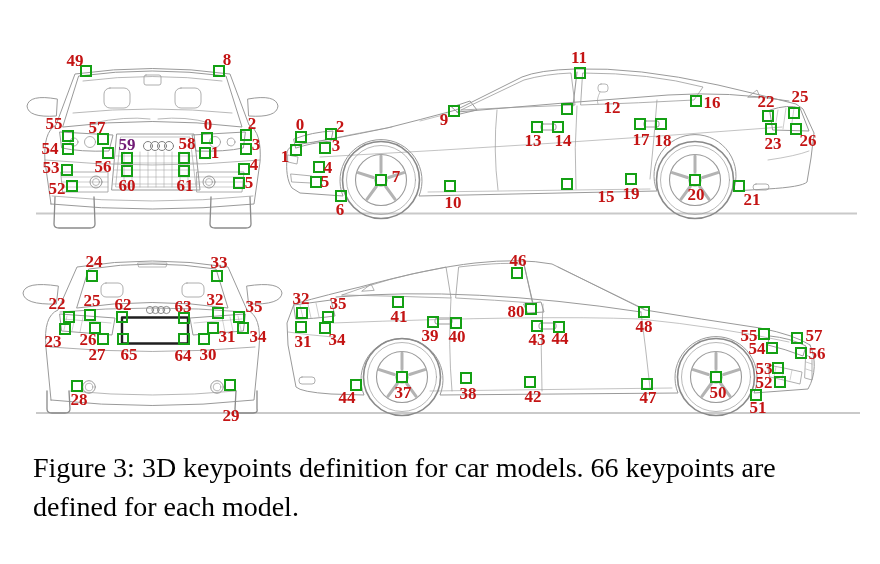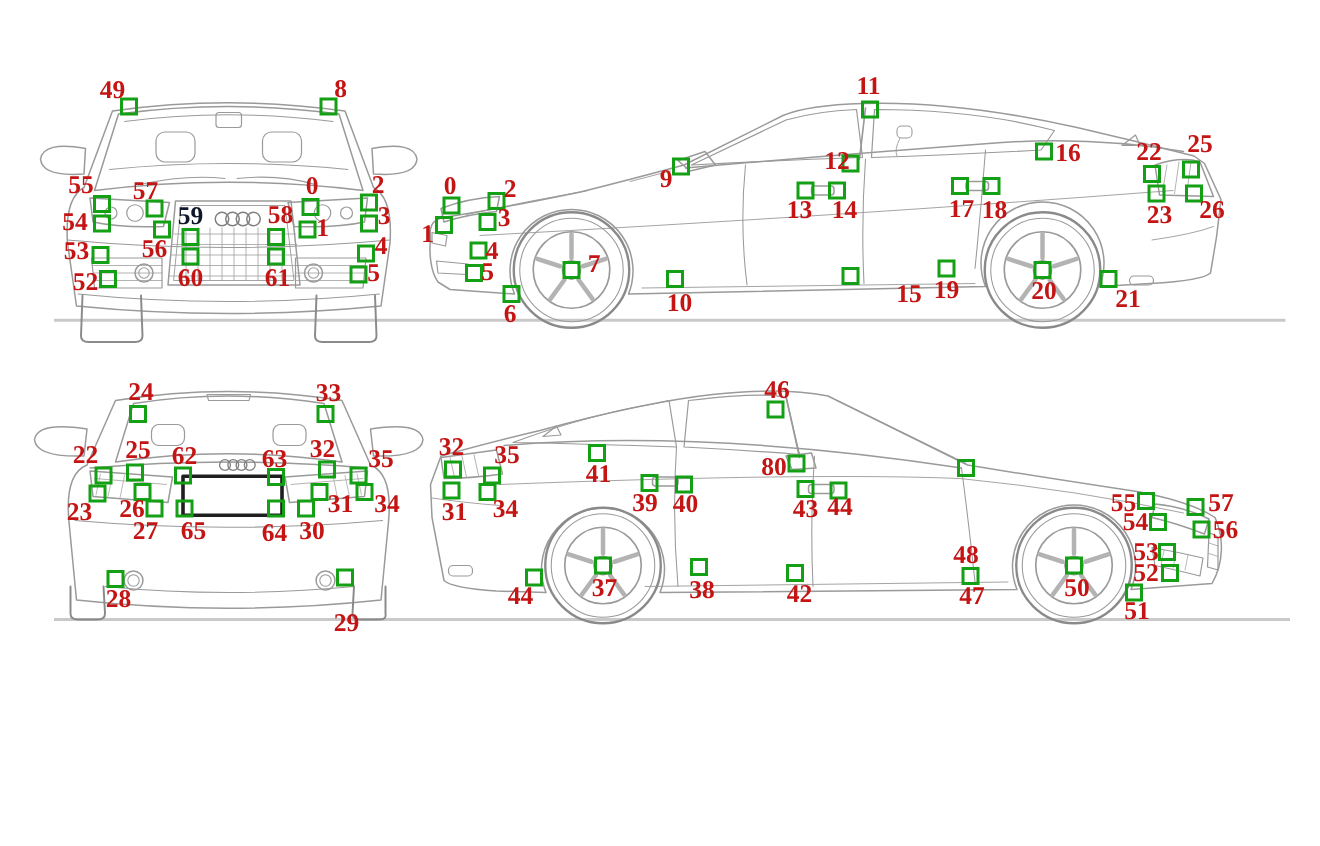--- a/index.html
+++ b/index.html
@@ -180,21 +180,21 @@
       <div class="kp-label" style="left: 54px; top: 123px; color: rgb(196, 20, 20);">55</div>
       <div class="kp-box" style="left: 103px; top: 139px; border-color: rgb(20, 160, 20);"></div>
       <div class="kp-label" style="left: 97px; top: 127px; color: rgb(196, 20, 20);">57</div>
       <div class="kp-box" style="left: 207px; top: 138px; border-color: rgb(20, 160, 20);"></div>
       <div class="kp-label" style="left: 208px; top: 124px; color: rgb(196, 20, 20);">0</div>
       <div class="kp-box" style="left: 246px; top: 135px; border-color: rgb(20, 160, 20);"></div>
       <div class="kp-label" style="left: 252px; top: 123px; color: rgb(196, 20, 20);">2</div>
       <div class="kp-box" style="left: 68px; top: 149px; border-color: rgb(20, 160, 20);"></div>
       <div class="kp-label" style="left: 50px; top: 148px; color: rgb(196, 20, 20);">54</div>
       <div class="kp-box" style="left: 127px; top: 158px; border-color: rgb(20, 160, 20);"></div>
-      <div class="kp-label" style="left: 127px; top: 144px; color: #0f172a; text-align: center;">59</div>
+      <div class="kp-label" style="left: 127px; top: 144px; color: #701a75; text-align: center;">59</div>
       <div class="kp-box" style="left: 184px; top: 158px; border-color: rgb(20, 160, 20);"></div>
       <div class="kp-label" style="left: 187px; top: 143px; color: rgb(196, 20, 20);">58</div>
       <div class="kp-box" style="left: 205px; top: 153px; border-color: rgb(20, 160, 20);"></div>
       <div class="kp-label" style="left: 215px; top: 152px; color: rgb(196, 20, 20);">1</div>
       <div class="kp-box" style="left: 246px; top: 149px; border-color: rgb(20, 160, 20);"></div>
       <div class="kp-label" style="left: 256px; top: 144px; color: rgb(196, 20, 20);">3</div>
       <div class="kp-box" style="left: 108px; top: 153px; border-color: rgb(20, 160, 20);"></div>
       <div class="kp-label" style="left: 103px; top: 166px; color: rgb(196, 20, 20);">56</div>
       <div class="kp-box" style="left: 67px; top: 170px; border-color: rgb(20, 160, 20);"></div>
       <div class="kp-label" style="left: 51px; top: 167px; color: rgb(196, 20, 20);">53</div>
@@ -224,21 +224,21 @@
       <div class="kp-label" style="left: 340px; top: 209px; color: rgb(196, 20, 20);">6</div>
       <div class="kp-box" style="left: 381px; top: 180px; border-color: rgb(20, 160, 20);"></div>
       <div class="kp-label" style="left: 396px; top: 176px; color: rgb(196, 20, 20);">7</div>
       <div class="kp-box" style="left: 454px; top: 111px; border-color: rgb(20, 160, 20);"></div>
       <div class="kp-label" style="left: 444px; top: 119px; color: rgb(196, 20, 20);">9</div>
       <div class="kp-box" style="left: 450px; top: 186px; border-color: rgb(20, 160, 20);"></div>
       <div class="kp-label" style="left: 453px; top: 202px; color: rgb(196, 20, 20);">10</div>
       <div class="kp-box" style="left: 580px; top: 73px; border-color: rgb(20, 160, 20);"></div>
       <div class="kp-label" style="left: 579px; top: 57px; color: rgb(196, 20, 20);">11</div>
       <div class="kp-box" style="left: 567px; top: 109px; border-color: rgb(20, 160, 20);"></div>
-      <div class="kp-label" style="left: 558px; top: 107px; color: rgb(196, 20, 20);">12</div>
+      <div class="kp-label" style="left: 612px; top: 107px; color: rgb(196, 20, 20);">12</div>
       <div class="kp-box" style="left: 537px; top: 127px; border-color: rgb(20, 160, 20);"></div>
       <div class="kp-label" style="left: 533px; top: 140px; color: rgb(196, 20, 20);">13</div>
       <div class="kp-box" style="left: 558px; top: 127px; border-color: rgb(20, 160, 20);"></div>
       <div class="kp-label" style="left: 563px; top: 140px; color: rgb(196, 20, 20);">14</div>
       <div class="kp-box" style="left: 567px; top: 184px; border-color: rgb(20, 160, 20);"></div>
       <div class="kp-label" style="left: 570px; top: 196px; color: rgb(196, 20, 20); margin-left: 36px;">15</div>
       <div class="kp-box" style="left: 696px; top: 101px; border-color: rgb(20, 160, 20);"></div>
       <div class="kp-label" style="left: 712px; top: 102px; color: rgb(196, 20, 20);">16</div>
       <div class="kp-box" style="left: 640px; top: 124px; border-color: rgb(20, 160, 20);"></div>
       <div class="kp-label" style="left: 641px; top: 139px; color: rgb(196, 20, 20);">17</div>
@@ -310,21 +310,21 @@
       <div class="kp-label" style="left: 516px; top: 311px; color: rgb(196, 20, 20);">80</div>
       <div class="kp-box" style="left: 433px; top: 322px; border-color: rgb(20, 160, 20);"></div>
       <div class="kp-label" style="left: 430px; top: 335px; color: rgb(196, 20, 20);">39</div>
       <div class="kp-box" style="left: 456px; top: 323px; border-color: rgb(20, 160, 20);"></div>
       <div class="kp-label" style="left: 457px; top: 336px; color: rgb(196, 20, 20);">40</div>
       <div class="kp-box" style="left: 537px; top: 326px; border-color: rgb(20, 160, 20);"></div>
       <div class="kp-label" style="left: 537px; top: 339px; color: rgb(196, 20, 20);">43</div>
       <div class="kp-box" style="left: 559px; top: 327px; border-color: rgb(20, 160, 20);"></div>
       <div class="kp-label" style="left: 560px; top: 338px; color: rgb(196, 20, 20);">44</div>
       <div class="kp-box" style="left: 644px; top: 312px; border-color: rgb(20, 160, 20);"></div>
-      <div class="kp-label" style="left: 644px; top: 326px; color: rgb(196, 20, 20); margin-top: 44px;">48</div>
+      <div class="kp-label" style="left: 644px; top: 326px; color: rgb(196, 20, 20);">48</div>
       <div class="kp-box" style="left: 356px; top: 385px; border-color: rgb(20, 160, 20);"></div>
       <div class="kp-label" style="left: 347px; top: 397px; color: rgb(196, 20, 20);">44</div>
       <div class="kp-box" style="left: 402px; top: 377px; border-color: rgb(20, 160, 20);"></div>
       <div class="kp-label" style="left: 403px; top: 392px; color: rgb(196, 20, 20);">37</div>
       <div class="kp-box" style="left: 466px; top: 378px; border-color: rgb(20, 160, 20);"></div>
       <div class="kp-label" style="left: 468px; top: 393px; color: rgb(196, 20, 20);">38</div>
       <div class="kp-box" style="left: 530px; top: 382px; border-color: rgb(20, 160, 20);"></div>
       <div class="kp-label" style="left: 533px; top: 396px; color: rgb(196, 20, 20);">42</div>
       <div class="kp-box" style="left: 647px; top: 384px; border-color: rgb(20, 160, 20);"></div>
       <div class="kp-label" style="left: 648px; top: 397px; color: rgb(196, 20, 20);">47</div>
@@ -340,15 +340,17 @@
       <div class="kp-label" style="left: 757px; top: 348px; color: rgb(196, 20, 20);">54</div>
       <div class="kp-box" style="left: 801px; top: 353px; border-color: rgb(20, 160, 20);"></div>
       <div class="kp-label" style="left: 817px; top: 353px; color: rgb(196, 20, 20);">56</div>
       <div class="kp-box" style="left: 778px; top: 368px; border-color: rgb(20, 160, 20);"></div>
       <div class="kp-label" style="left: 764px; top: 368px; color: rgb(196, 20, 20);">53</div>
       <div class="kp-box" style="left: 780px; top: 382px; border-color: rgb(20, 160, 20);"></div>
       <div class="kp-label" style="left: 764px; top: 382px; color: rgb(196, 20, 20);">52</div>
     </div>
 
   <div id="caption">
+    <div>Figure 3: 3D keypoints definition for car models. 66 keypoints are</div>
+    <div>defined for each model.</div>
   </div>
 
 </div>
 
 </body></html>

